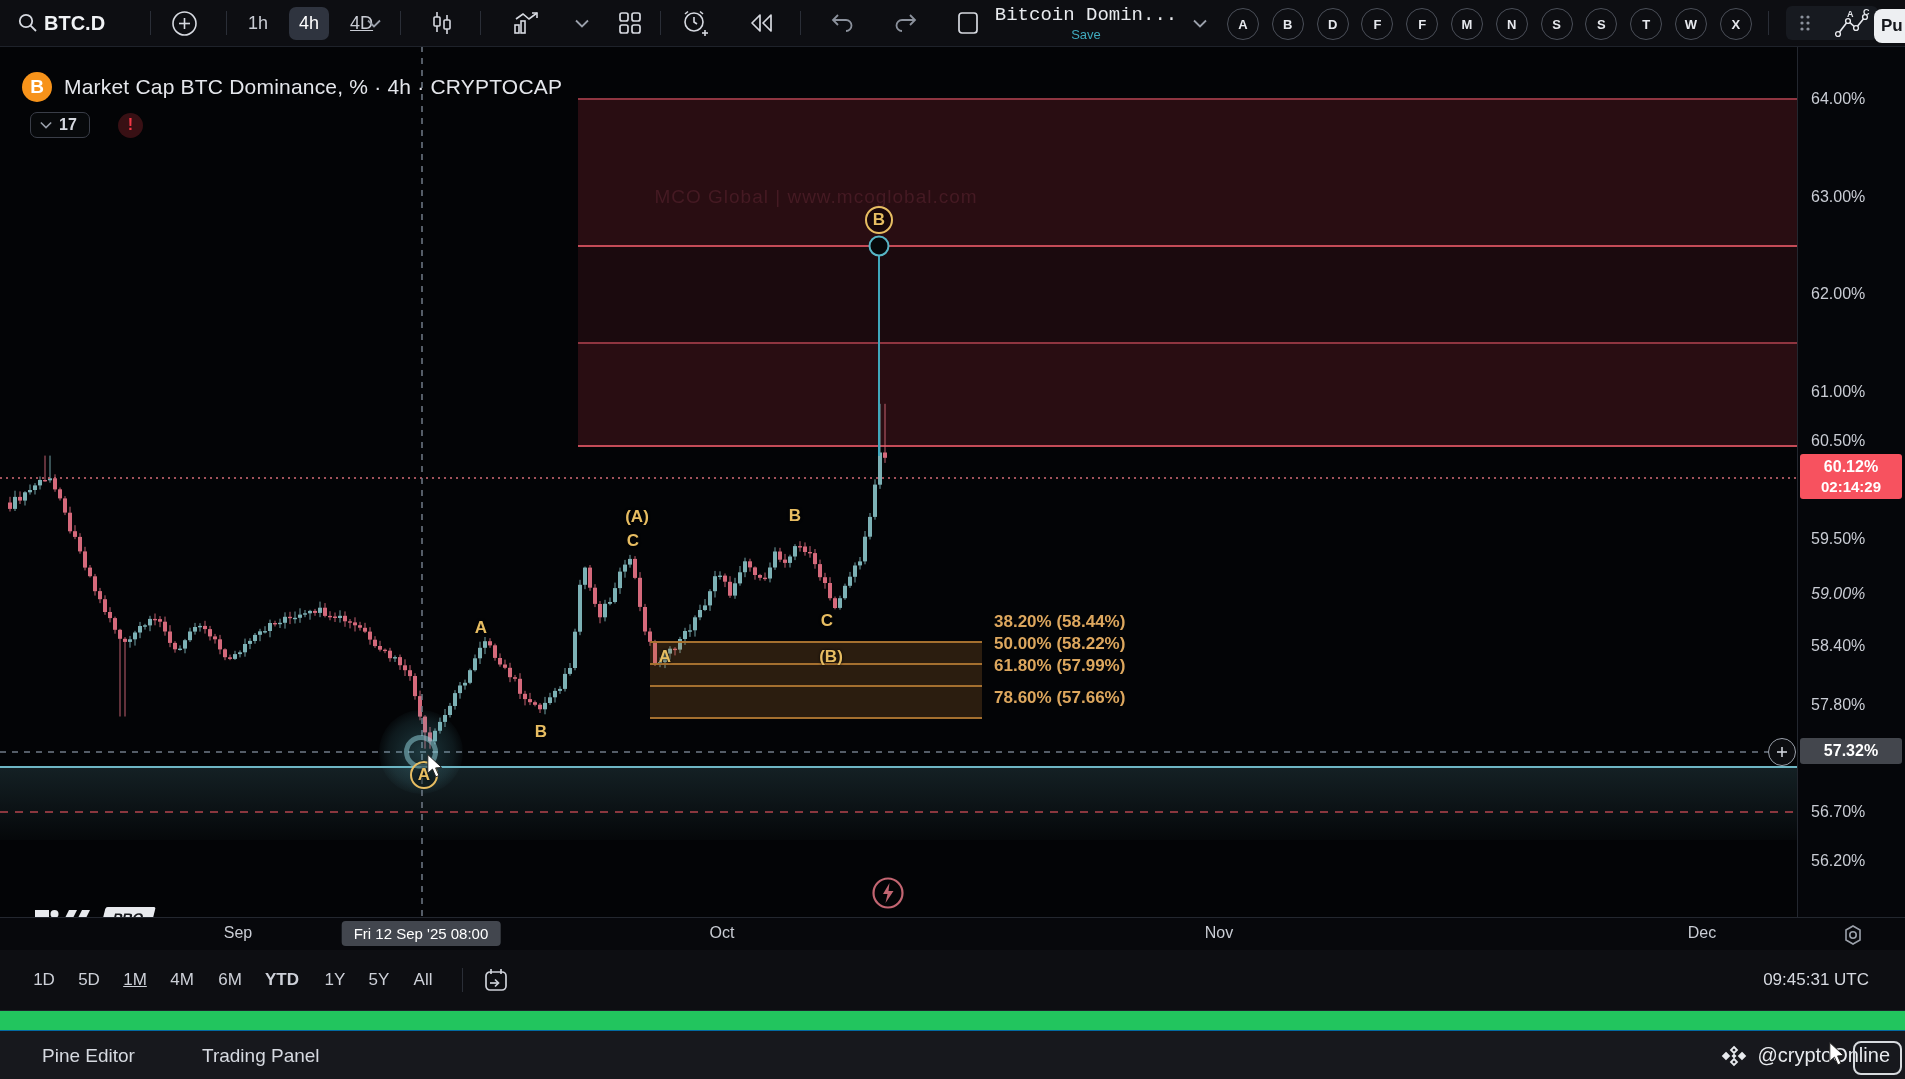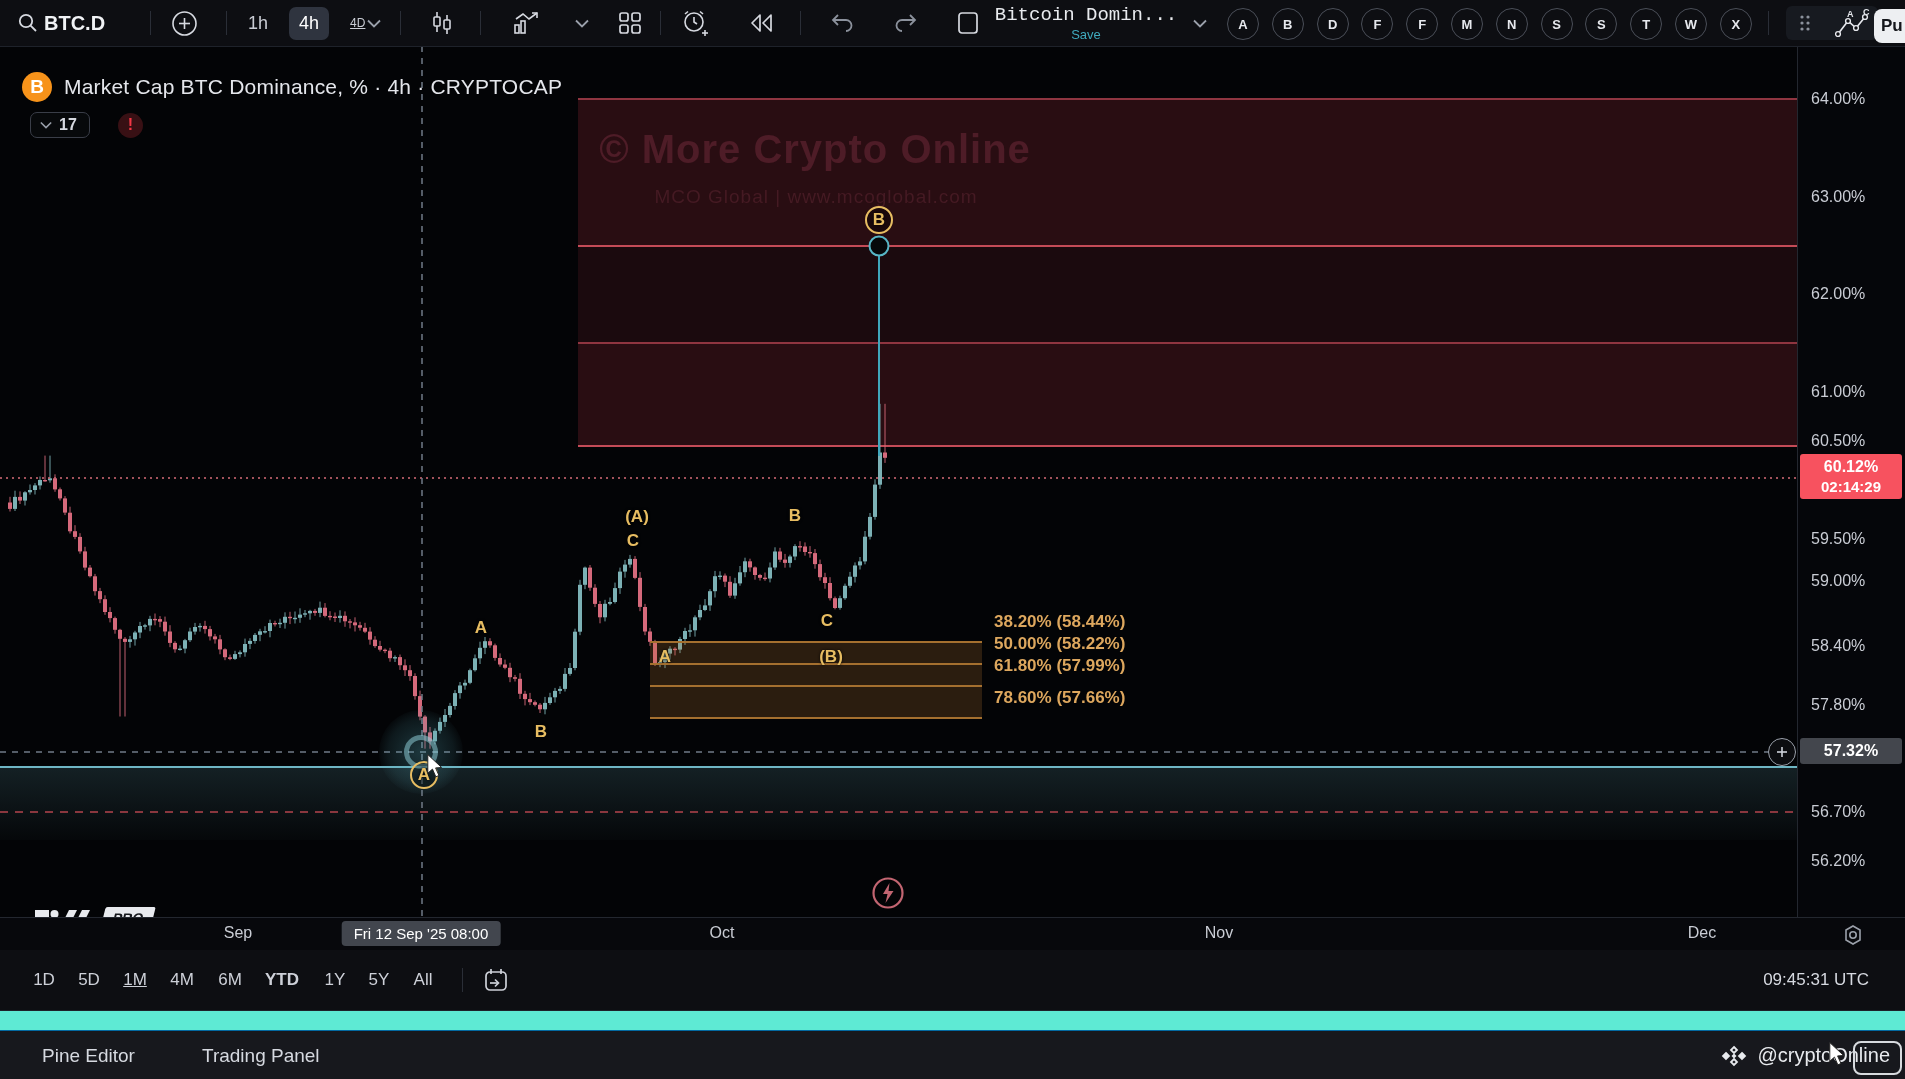--- a/index.html
+++ b/index.html
@@ -1,16 +1,16 @@
 <!DOCTYPE html>
 <html><head>
 <meta charset="utf-8">
 <style>
   html,body{margin:0;padding:0;background:#000;}
-  #root{position:relative;width:1905px;height:1079px;background:#5eead4;overflow:hidden;
+  #root{position:relative;width:1905px;height:1079px;background:#22c55e;overflow:hidden;
         font-family:"Liberation Sans",sans-serif;color:#d1d4dc;}
   .abs{position:absolute;}
   svg{display:block;}
   
   #toolbar{position:absolute;left:0;top:0;width:1905px;height:46px;background:#0d0e12;border-bottom:1px solid #1e222a;z-index:60;}
   .tb-item{position:absolute;top:0;height:46px;display:flex;align-items:center;justify-content:center;color:#d6d9e0;}
   .tb-divider{position:absolute;top:11px;width:1px;height:24px;background:#2a2e37;}
   .tb-text{font-size:18px;color:#d6d9e0;}
   .circle-btn{position:absolute;top:8px;width:30px;height:30px;border:1px solid #4a4e58;border-radius:50%;
               display:flex;align-items:center;justify-content:center;font-size:13px;font-weight:bold;color:#e6e8ed;background:transparent;}
@@ -76,21 +76,21 @@
       <svg width="27" height="27" viewBox="0 0 27 27" fill="none" stroke="#d6d9e0" stroke-width="1.6">
         <circle cx="13.5" cy="13.5" r="11.5"></circle>
           <line x1="13.5" y1="8" x2="13.5" y2="19"></line>
           <line x1="8" y1="13.5" x2="19" y2="13.5"></line>
       </svg>
     </div>
     <div class="tb-divider" style="left:226px;"></div>
     <div class="tb-item tb-text" id="intervals" style="left: 238px; gap: 11px; display: flex;">
         <div style="padding: 6px 10px; border-radius: 7px; font-size: 18px; color: rgb(201, 204, 212);">1h</div>
         <div style="padding: 6px 10px; border-radius: 7px; font-size: 18px; background: rgb(47, 52, 63); color: rgb(255, 255, 255);">4h</div>
-        <div style="padding: 6px 10px; border-radius: 7px; font-size: 12px; color: rgb(201, 204, 212); text-decoration: underline;">4D</div>
+        <div style="padding: 6px 10px; border-radius: 7px; font-size: 18px; color: rgb(201, 204, 212); text-decoration: underline;">4D</div>
       </div>
     <div class="tb-item" style="left:362px;width:24px;">
       <svg width="14" height="9" viewBox="0 0 14 9" fill="none" stroke="#9aa0ab" stroke-width="1.8">
           <polyline points="1,1.5 7,7.5 13,1.5"></polyline>
         </svg>
     </div>
     <div class="tb-divider" style="left:400px;"></div>
     <div class="tb-item" style="left:424px;width:36px;">
       <svg width="24" height="26" viewBox="0 0 24 26" fill="none" stroke="#d6d9e0" stroke-width="1.6">
         <line x1="7" y1="2" x2="7" y2="7"></line>
@@ -210,21 +210,20 @@
   <div id="chart">
 
     <div class="abs" id="res-zone" style="z-index: 5; left: 578px; top: 53px; width: 1219px; height: 346.835px; background: rgba(158, 42, 58, 0.16);"></div>
     <div class="abs" id="res-band-top" style="z-index: 5; left: 578px; top: 53px; width: 1219px; height: 146.55px; background: rgba(158, 42, 58, 0.11);"></div>
     <div class="abs" id="res-band-bottom" style="z-index: 5; left: 578px; top: 297.25px; width: 1219px; height: 102.585px; background: rgba(158, 42, 58, 0.11);"></div>
     <div class="abs" id="res-line-top" style="z-index: 7; height: 2px; left: 578px; top: 52px; width: 1219px; background: rgb(143, 53, 64);"></div>
     <div class="abs" id="res-line-mid1" style="z-index: 7; height: 2px; left: 578px; top: 198.55px; width: 1219px; background: rgb(196, 75, 87);"></div>
     <div class="abs" id="res-line-mid2" style="z-index: 7; height: 2px; left: 578px; top: 296.25px; width: 1219px; background: rgb(143, 53, 64);"></div>
     <div class="abs" id="res-line-bottom" style="z-index: 7; height: 2px; left: 578px; top: 398.835px; width: 1219px; background: rgb(196, 75, 87);"></div>
 
-    <div class="abs wm1" id="wm1" style="left: 815px; top: 81px; transform: translateX(-50%);">© More Crypto Online</div>
     <div class="abs wm2" id="wm2" style="left: 816px; top: 140px; transform: translateX(-50%);">MCO Global   |   www.mcoglobal.com</div>
 
     <div class="abs" id="support-zone" style="z-index: 8; left: 0px; top: 721.268px; width: 1797px; height: 72.298px; background: linear-gradient(rgba(111, 182, 196, 0.16), rgba(111, 182, 196, 0.02));"></div>
     <div class="abs" id="support-line" style="z-index: 9; height: 2px; left: 0px; top: 720.268px; width: 1797px; background: rgb(111, 182, 196);"></div>
 
     <svg id="plot" class="abs" width="1797" height="871" style="left:0;top:0;z-index:10;">
         <line x1="10" x2="10" y1="450.8" y2="465.5" stroke="#d5697b" stroke-width="1" opacity="0.9"></line>
         <rect x="8" y="456.5" width="4" height="6.4" fill="#d5697b"></rect>
         <line x1="15" x2="15" y1="444.7" y2="465.0" stroke="#7cb1b5" stroke-width="1" opacity="0.9"></line>
         <rect x="13" y="450.9" width="4" height="12.0" fill="#7cb1b5"></rect>
@@ -651,21 +650,21 @@
   </div>
 
   <div id="price-axis">
     <div id="price-ticks">
         <div class="tick-label" style="top: 53px;">64.00%</div>
         <div class="tick-label" style="top: 150.7px;">63.00%</div>
         <div class="tick-label" style="top: 248.4px;">62.00%</div>
         <div class="tick-label" style="top: 346.1px;">61.00%</div>
         <div class="tick-label" style="top: 394.95px; text-align: right;">60.50%</div>
         <div class="tick-label" style="top: 492.65px;">59.50%</div>
-        <div class="tick-label" style="top: 535px;">59.00%</div>
+        <div class="tick-label" style="top: 548px; font-style: italic;">59.00%</div>
         <div class="tick-label" style="top: 600.12px;">58.40%</div>
         <div class="tick-label" style="top: 658.74px;">57.80%</div>
         <div class="tick-label" style="top: 766.21px;">56.70%</div>
         <div class="tick-label" style="top: 815.06px;">56.20%</div>
       </div>
     <div id="price-badge" style="top: 408.076px;">
       <div class="l1">60.12%</div>
       <div class="l2">02:14:29</div>
     </div>
     <div id="cross-badge" style="top: 691.636px;">57.32%</div>

